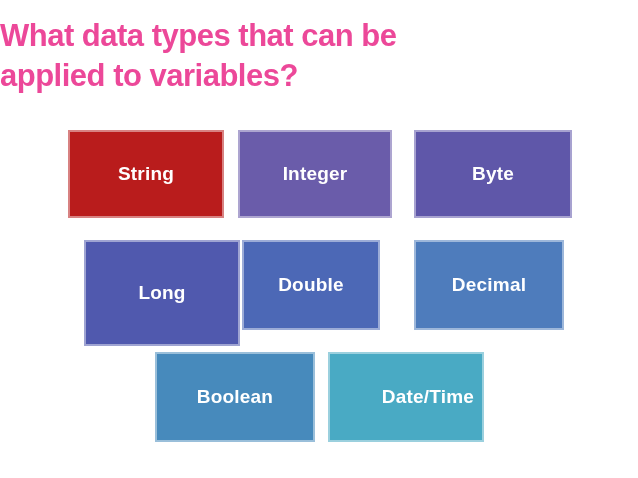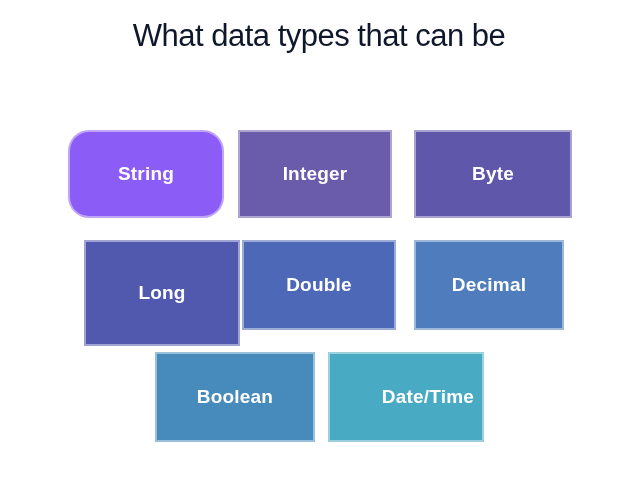--- a/index.html
+++ b/index.html
@@ -14,25 +14,24 @@
     background: #ffffff;
     overflow: hidden;
     font-family: "Liberation Sans", sans-serif;
   }
   .title {
     position: absolute;
     top: 16px;
     left: 0;
     width: 100%;
     margin: 0;
-    text-align: center;
     font-size: 31px;
-    font-weight: 400;
+    font-weight: 700;
     line-height: 1.28;
-    color: #0f172a;
+    color: #ec4899;
     letter-spacing: -0.5px;
   }
   .title .tline {
     display: block;
   }
   .box {
     position: absolute;
     display: flex;
     align-items: center;
     justify-content: center;
@@ -43,35 +42,36 @@
     color: #ffffff;
     font-size: 19px;
     font-weight: 700;
     letter-spacing: 0.2px;
   }
   
   .b1 { left: 68px;  top: 130px; width: 156px; height: 88px; }
   .b2 { left: 238px; top: 130px; width: 154px; height: 88px; }
   .b3 { left: 414px; top: 130px; width: 158px; height: 88px; align-items: center; }
   .b4 { left: 84px;  top: 240px; width: 156px; height: 106px; }
-  .b5 { left: 242px; top: 240px; width: 154px; height: 90px; }
+  .b5 { left: 242px; top: 240px; width: 138px; height: 90px; }
   .b6 { left: 414px; top: 240px; width: 150px; height: 90px; }
   .b7 { left: 155px; top: 352px; width: 160px; height: 90px; }
   .b8 { left: 328px; top: 352px; width: 156px; height: 90px; padding-left: 44px; }
 </style>
 </head>
 <body>
 
 <div class="slide">
 
   <h1 class="title">
     <span class="tline">What data types that can be</span>
+    <span class="tline">applied to variables?</span>
   </h1>
 
-  <div class="box b1" style="background-color: #8b5cf6; border-radius: 21px;">
+  <div class="box b1" style="background-color: #b91c1c;">
     <span class="box-label">String</span>
   </div>
 
   <div class="box b2" style="background-color: rgb(106, 92, 170);">
     <span class="box-label">Integer</span>
   </div>
 
   <div class="box b3" style="background-color: rgb(95, 87, 169);">
     <span class="box-label">Byte</span>
   </div>

